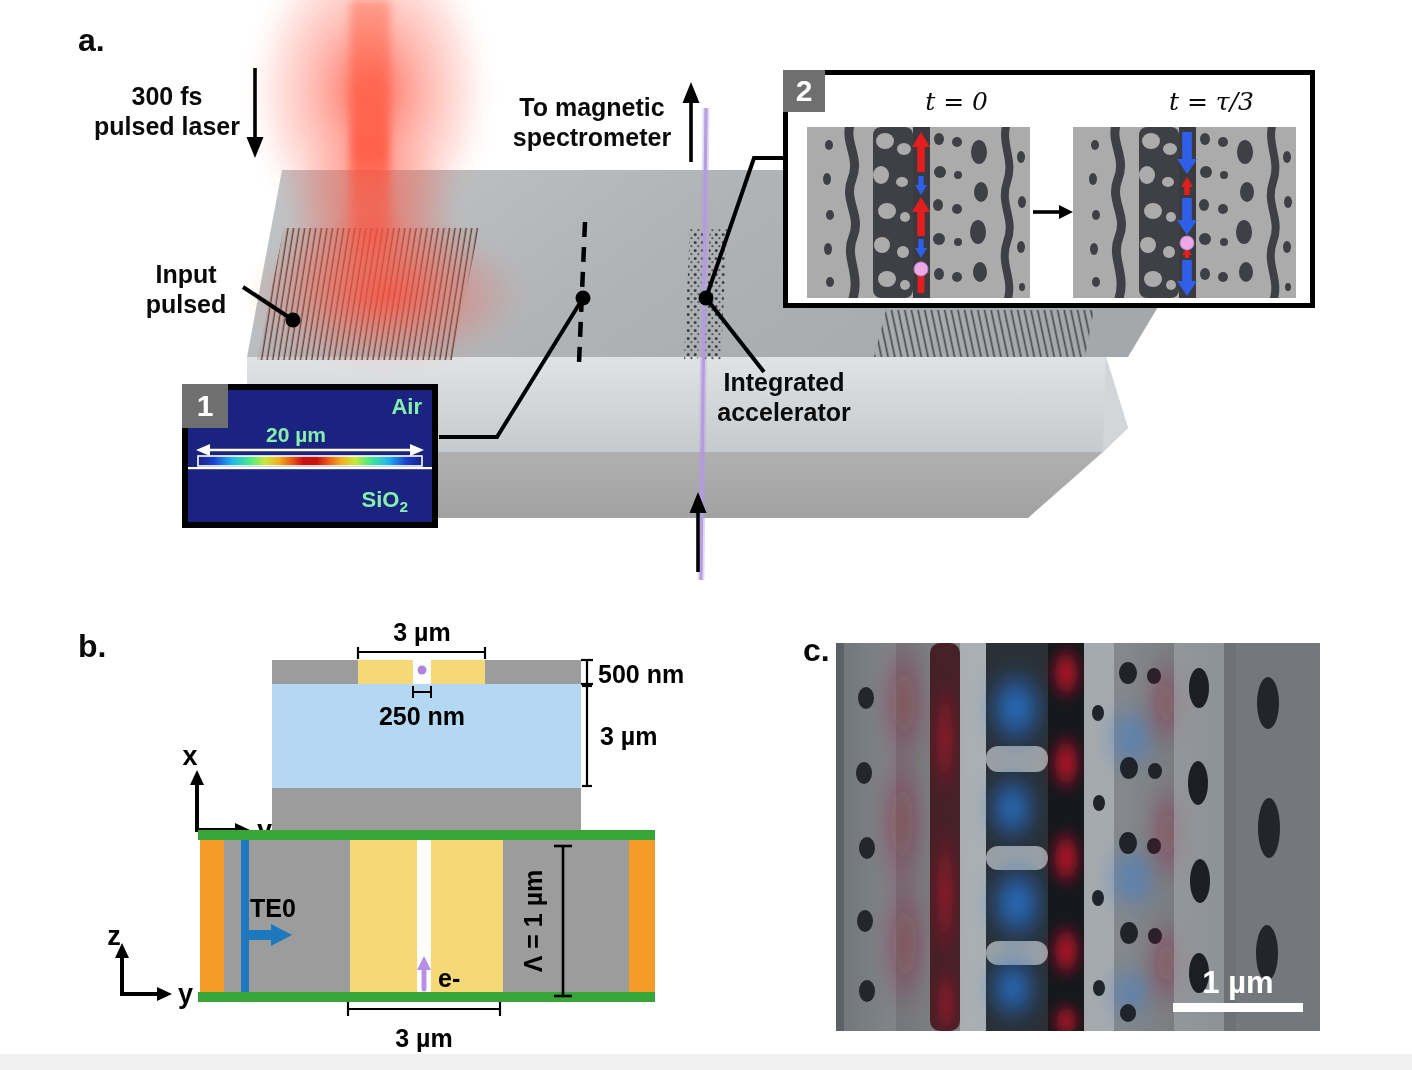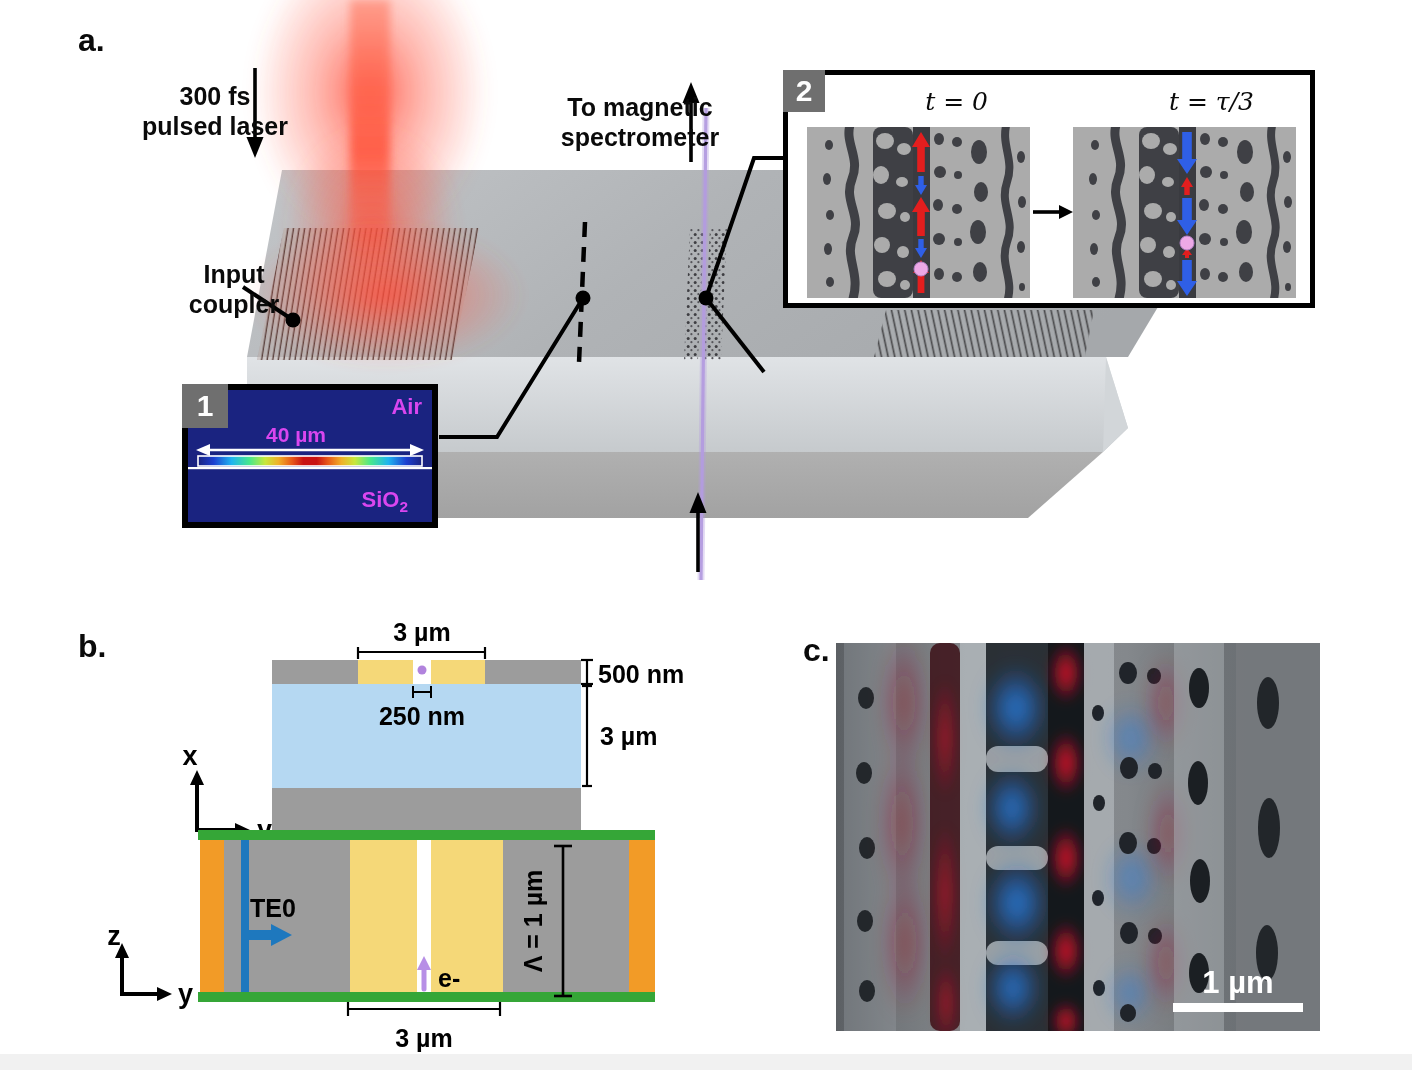--- a/index.html
+++ b/index.html
@@ -1,29 +1,29 @@
 <!DOCTYPE html>
 <html><head>
 <meta charset="utf-8">
 <style>
   html,body{margin:0;padding:0;background:#fff;}
   #stage{position:relative;width:1412px;height:1070px;background:#ffffff;overflow:hidden;
          font-family:"Liberation Sans",sans-serif;color:#0a0a0a;}
   .abs{position:absolute;}
-  .lbl{font-weight:700;font-size:25px;line-height:1.18;text-align:center;white-space:nowrap;margin-left:48px;}
+  .lbl{font-weight:700;font-size:25px;line-height:1.18;text-align:center;white-space:nowrap;}
   .panel-letter{font-weight:700;font-size:32px;}
   .mathit{font-family:"DejaVu Serif",serif;font-style:italic;font-size:25px;text-align:right;}
   
   #inset1{left:182px;top:384px;width:244px;height:132px;border:6px solid #000;background:#1a2380;}
   #inset2{left:783px;top:70px;width:522px;height:228px;border:5px solid #000;background:#ffffff;}
   .numbox{position:absolute;background:#6f6f6f;color:#fff;font-weight:700;font-size:30px;
           display:flex;align-items:center;justify-content:center;}
   #inset1 .numbox{left:-6px;top:-6px;width:46px;height:44px;}
   #inset2 .numbox{left:-5px;top:-5px;width:42px;height:42px;}
-  .white-lbl{color:#d946ef;font-weight:700;font-size:22px;position:absolute;white-space:nowrap;}
+  .white-lbl{color:#86efac;font-weight:700;font-size:22px;position:absolute;white-space:nowrap;}
   sub{font-size:70%;}
   #footer-strip{left:0;top:1054px;width:1412px;height:16px;background:#f1f1f1;}
   svg text{font-family:"Liberation Sans",sans-serif;}
 </style>
 </head>
 <body>
 
 <div id="stage">
 
   <svg class="abs" style="left:0;top:0" width="1412" height="612" viewBox="0 0 1412 612">
@@ -136,21 +136,25 @@
   <div class="abs lbl" style="left:86px;top:82px;width:162px">
     <div>300 fs</div>
     <div>pulsed laser</div>
   </div>
   <div class="abs lbl" style="left:508px;top:93px;width:168px">
     <div>To magnetic</div>
     <div>spectrometer</div>
   </div>
   <div class="abs lbl" style="left:128px;top:260px;width:116px">
     <div>Input</div>
-    <div>coupler</div>
+    <div>pulsed</div>
+  </div>
+  <div class="abs lbl" style="left:692px;top:368px;width:184px">
+    <div>Integrated</div>
+    <div>accelerator</div>
   </div>
 
   <div id="inset1" class="abs">
     <div class="numbox">1</div>
     <svg class="abs" style="left:0;top:0" width="244" height="132" viewBox="0 0 244 132">
       <defs>
         <linearGradient id="modegrad" x1="0" y1="0" x2="1" y2="0">
           <stop offset="0" stop-color="#1a2380"></stop>
             <stop offset="0.07" stop-color="#1c3fd0"></stop>
           <stop offset="0.15" stop-color="#1fb4f0"></stop>
@@ -171,21 +175,21 @@
       </defs>
       <g stroke="#fff" stroke-width="2.4">
         <line x1="16" y1="60" x2="228" y2="60"></line>
         <polygon points="8,60 22,54 22,66" fill="#fff" stroke="none"></polygon>
         <polygon points="236,60 222,54 222,66" fill="#fff" stroke="none"></polygon>
       </g>
       <rect x="10" y="66" width="224" height="10" fill="url(#modegrad)" stroke="#fff" stroke-width="1.6"></rect>
       <rect x="0" y="77" width="244" height="2.2" fill="#fff"></rect>
     </svg>
     <div class="white-lbl" style="right:10px;top:4px">Air</div>
-    <div class="white-lbl" style="left:78px;top:33px;font-size:21px">40 µm</div>
+    <div class="white-lbl" style="left:78px;top:33px;font-size:21px">20 µm</div>
     <div class="white-lbl" style="right:24px;bottom:6px"><span>SiO</span><sub>2</sub></div>
   </div>
 
   <div id="inset2" class="abs">
     <div class="numbox">2</div>
     <div class="abs mathit" style="left:60px;top:12px;width:140px">t = 0</div>
     <div class="abs mathit" style="left:326px;top:12px;width:140px">t = τ/3</div>
 
     <svg class="abs" style="left:19px;top:52px" width="223" height="171" viewBox="0 0 223 171">
       <defs>

